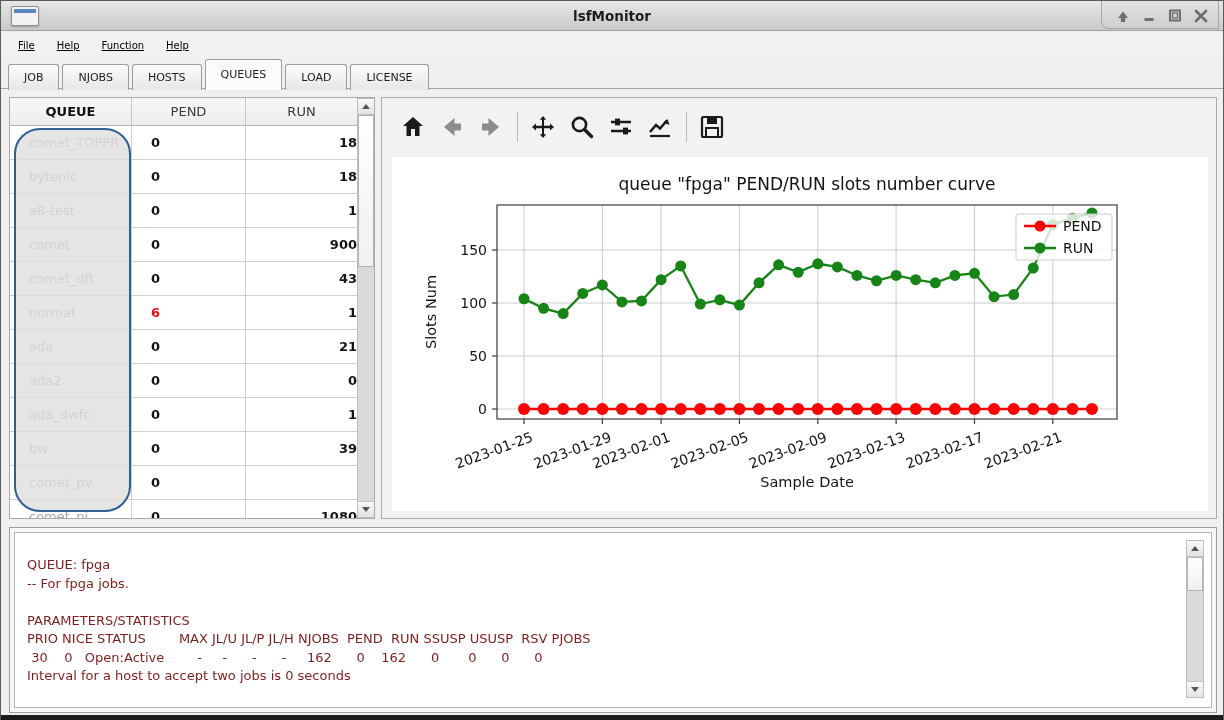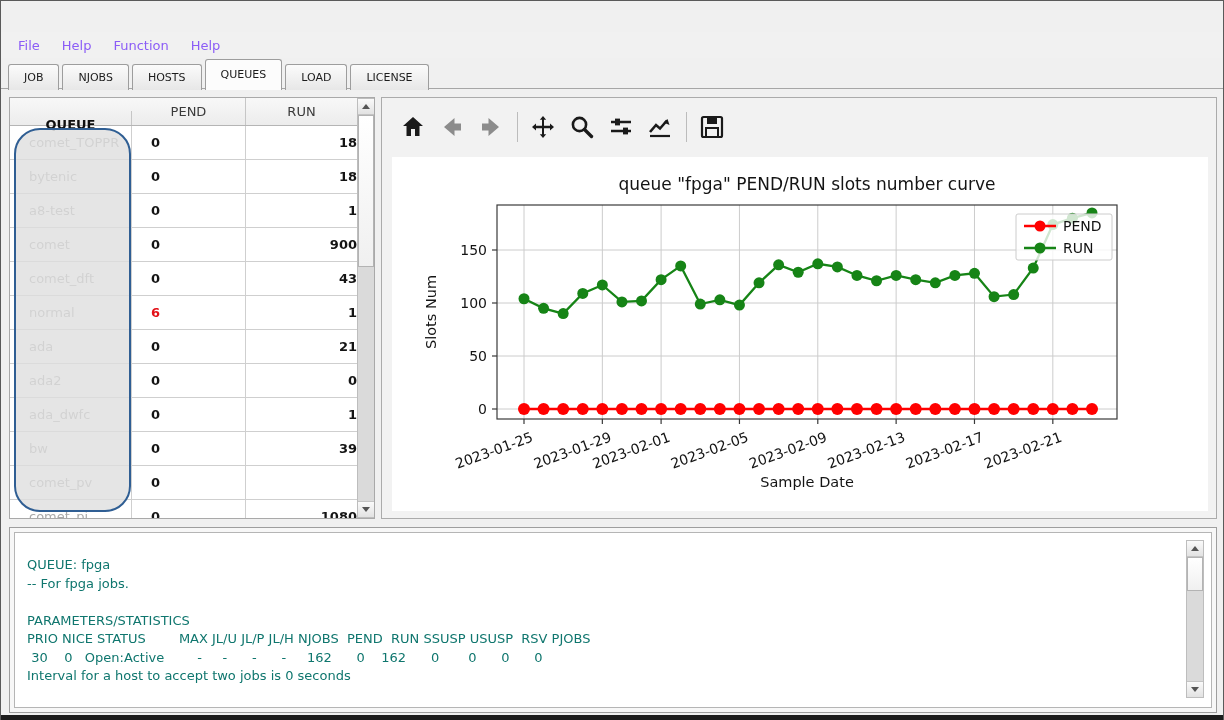--- a/index.html
+++ b/index.html
@@ -28,39 +28,39 @@
   }
   .win-controls {
     position:absolute; right:4px; top:0; height:28px; padding:2px 6px 0 10px;
     background:linear-gradient(#e2e2e2,#cfcfcf); border:1px solid #a8a8a8; border-top:none;
     border-radius:0 0 0 8px; display:flex; align-items:center; gap:4px;
   }
   .win-btn { width:22px; height:22px; display:flex; align-items:center; justify-content:center; }
   .win-btn svg { display:block; }
   
   .menubar { position:absolute; left:0; top:31px; right:0; height:26px; background:#f1f1f1; display:flex; align-items:center; padding-left:6px; }
-  .menu-item { font-size:13px; color:#8b5cf6; padding:3px 11px; }
+  .menu-item { font-size:10px; color:#000000; padding:3px 11px;text-decoration:underline; }
   
   .tabbar { position:absolute; left:0; top:57px; right:0; height:31px; background:#f0f0f0; border-bottom:1px solid #a6a6a6; padding-left:7px; }
   .tab {
     display:inline-block; vertical-align:bottom; margin-top:4px; height:26px; line-height:26px;
     padding:0 15px; margin-right:3px; font-size:11px; color:#1c1c1c;
     background:linear-gradient(#fbfbfb,#e7e7e7); border:1px solid #9d9d9d; border-bottom:none;
     border-radius:3px 3px 0 0; position:relative;
   }
   .tab.active { margin-top:1px; height:31px; line-height:29px; background:#fcfcfc; z-index:3; }
   
   .queue-panel {
     position:absolute; left:8px; top:96px; width:366px; height:422px;
     background:#ffffff; border:1px solid #a9a9a9; overflow:hidden;
   }
   .qt-scroll-area { position:absolute; left:0; top:0; width:348px; height:422px; overflow:hidden; }
   .qt-header { display:flex; height:28px; background:linear-gradient(#f8f8f8,#ececec); border-bottom:1px solid #b5b5b5; }
   .qt-header .hcell { font-size:13px; line-height:27px; text-align:center; border-right:1px solid #c6c6c6; color:#3a3a3a; }
-  .qt-header .hcell.first { font-weight:bold; color:#0f0f0f;margin-top:13px; }
+  .qt-header .hcell.first { font-weight:bold; color:#0f0f0f; }
   .qt-row { display:flex; height:34px; border-bottom:1px solid #cfcfcf; background:#fff; }
   .qt-cell { font-size:13px; font-weight:bold; color:#141414; line-height:33px; padding-left:19px; border-right:1px solid #cfcfcf; overflow:hidden; white-space:nowrap; }
   .col-q { width:122px; } .col-p { width:114px; } .col-r { width:112px;text-align:right; }
   .qt-cell.qname { font-weight:normal; color:#a9a9a9; }
   .qt-cell.alert { color:#e31219; }
   .queue-overlay {
     position:absolute; left:4px; top:30px; width:117px; height:384px;
     border:2px solid #2f5e93; border-radius:26px; background:rgba(222,222,222,0.78);
     z-index:5;
   }
@@ -82,27 +82,56 @@
   .mpl-toolbar { position:absolute; left:14px; top:8px; height:42px; display:flex; align-items:center; }
   .tb-btn { width:34px; height:34px; margin-right:5px; display:flex; align-items:center; justify-content:center; }
   .tb-sep { width:1px; height:30px; background:#bcbcbc; margin:0 8px 0 4px; }
   .figure { position:absolute; left:10px; top:59px; width:816px; height:354px; background:#ffffff; }
   
   .detail-panel {
     position:absolute; left:8px; top:526px; width:1208px; height:186px;
     background:#f7f7f7; border:1px solid #9e9e9e; padding:4px;
   }
   .detail-inner { position:relative; width:100%; height:100%; background:#ffffff; border:1px solid #b5b5b5; overflow:hidden; }
-  .detail-text { position:absolute; left:12px; top:23px; font-size:13px; line-height:18.5px; white-space:pre; color:#0f766e; }
+  .detail-text { position:absolute; left:12px; top:23px; font-size:13px; line-height:18.5px; white-space:pre; color:#7f1d1d; }
 </style>
 </head>
 <body>
 
 <div class="window">
 
+  <div class="titlebar">
+    <div class="app-icon">
+        <div class="strip"></div>
+      </div>
+    <div class="title-text">lsfMonitor</div>
+    <div class="win-controls">
+        <div class="win-btn">
+          <svg width="22" height="22" viewBox="0 0 22 22">
+            <path d="M6 13 L11 6.5 L16 13 H13.2 V17 H8.8 V13 Z" fill="#6f6f6f"></path>
+          </svg>
+        </div>
+        <div class="win-btn">
+          <svg width="22" height="22" viewBox="0 0 22 22">
+            <rect x="6.5" y="13" width="9" height="3" fill="#6f6f6f"></rect>
+          </svg>
+        </div>
+        <div class="win-btn">
+          <svg width="22" height="22" viewBox="0 0 22 22">
+            <rect x="6" y="5.5" width="10" height="10" fill="none" stroke="#6f6f6f" stroke-width="2"></rect>
+            <rect x="8.5" y="8" width="5" height="5" fill="none" stroke="#6f6f6f" stroke-width="1.4"></rect>
+          </svg>
+        </div>
+        <div class="win-btn">
+          <svg width="22" height="22" viewBox="0 0 22 22">
+            <path d="M6 6 L16 16 M16 6 L6 16" stroke="#6f6f6f" stroke-width="2.8" stroke-linecap="round"></path>
+          </svg>
+        </div>
+      </div>
+  </div>
 
   <div class="menubar">
       <span class="menu-item">File</span>
       <span class="menu-item">Help</span>
       <span class="menu-item">Function</span>
       <span class="menu-item">Help</span>
     </div>
 
   <div class="tabbar"><span class="tab">JOB</span><span class="tab">NJOBS</span><span class="tab">HOSTS</span><span class="tab active">QUEUES</span><span class="tab">LOAD</span><span class="tab">LICENSE</span></div>
 

